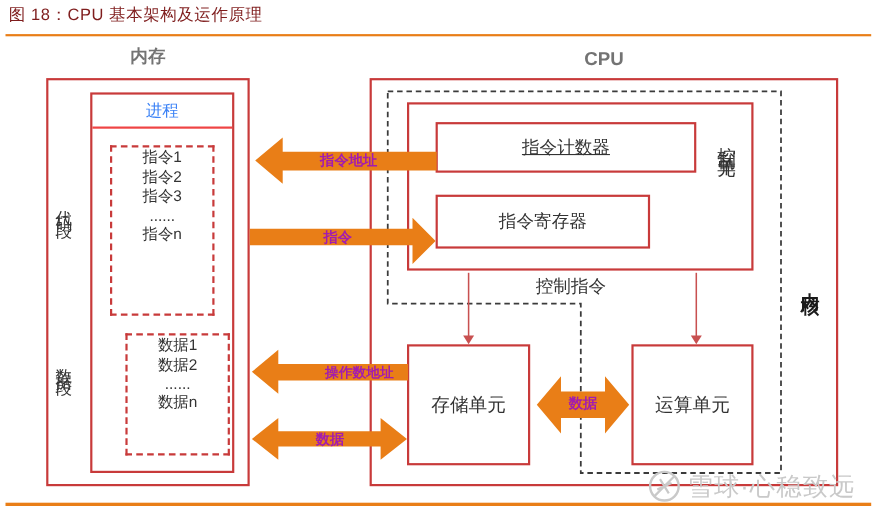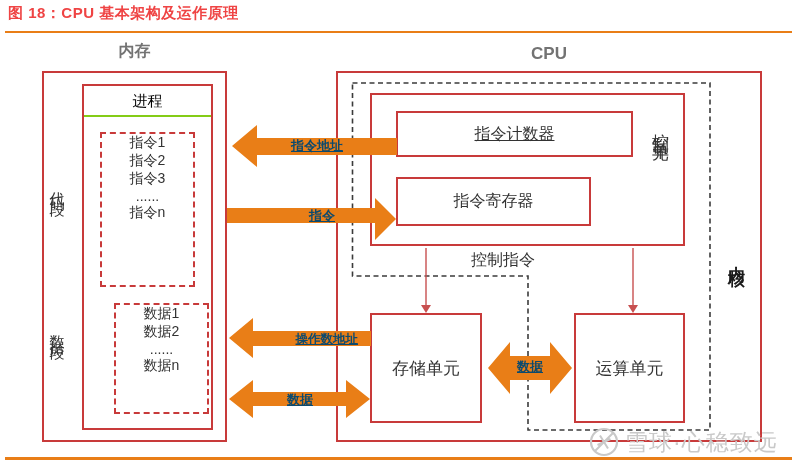--- a/index.html
+++ b/index.html
@@ -1,55 +1,55 @@
 <!DOCTYPE html>
 <html><head>
 <meta charset="utf-8">
 <style>
   html,body{margin:0;padding:0;background:#fff;}
   .canvas{position:relative;width:800px;height:465px;background:#ffffff;
           font-family:"Liberation Sans",sans-serif;overflow:hidden;}
-  .fig-title{position:absolute;left:8px;top:4px;font-size:15px;font-weight:bold;
-          color:#ef4444;letter-spacing:.5px;white-space:nowrap;}
+  .fig-title{position:absolute;left:8px;top:4px;font-size:15px;font-weight:normal;
+          color:#7f1d1d;letter-spacing:.5px;white-space:nowrap;}
   .rule{position:absolute;left:5px;width:787px;background:#E97E17;}
   .rule-top{top:31px;height:2px;}
   .rule-bottom{top:457px;height:3px;}
   .box{position:absolute;border:2px solid #C83A3A;box-sizing:border-box;background:transparent;
        display:flex;align-items:center;justify-content:center;color:#333;}
   .sec-title{position:absolute;font-weight:bold;color:#737373;text-align:center;}
   .mem-title{left:42px;width:185px;top:41px;font-size:16px;}
   .cpu-title{left:336px;width:426px;top:44px;font-size:17px;}
   .mem-outer{left:42px;top:71px;width:185px;height:371px;}
   .mem-inner{left:82px;top:84px;width:131px;height:346px;display:block;}
-  .process-header{height:31px;line-height:30px;border-bottom:2px solid #84cc16;
-       text-align:center;font-size:15px;color:#000000;box-sizing:border-box;}
+  .process-header{height:31px;line-height:30px;border-bottom:2px solid #ef4444;
+       text-align:center;font-size:15px;color:#3b82f6;box-sizing:border-box;}
   .dashed-box{position:absolute;border:2px dashed #C83A3A;box-sizing:border-box;
        display:flex;flex-direction:column;align-items:center;justify-content:flex-start;
        font-size:14px;color:#333;}
   .code-box{left:100px;top:132px;width:95px;height:155px;}
   .data-box{left:114px;top:303px;width:95px;height:111px;}
   .vlabel{position:absolute;writing-mode:vertical-rl;text-orientation:upright;
        font-size:15px;color:#333;letter-spacing:5px;line-height:1;}
   .code-seg{left:50px;top:180px;}
   .data-seg{left:50px;top:323px;}
   .cpu-outer{left:336px;top:71px;width:426px;height:371px;}
   .control-box{left:370px;top:93px;width:315px;height:153px;}
   .ic-box{left:396px;top:111px;width:237px;height:46px;font-size:16px;text-decoration:underline;}
   .ir-box{left:396px;top:177px;width:195px;height:49px;font-size:16px;}
   .control-unit-label{left:652px;top:120px;font-size:17px;letter-spacing:4px;}
   .control-instruction{position:absolute;left:455px;top:250px;width:96px;
-       text-align:center;font-size:16px;color:#333;}
+       text-align:right;font-size:16px;color:#333;}
   .storage-box{left:370px;top:313px;width:112px;height:110px;font-size:17px;}
   .alu-box{left:574px;top:313px;width:111px;height:110px;font-size:17px;}
   .core-label{left:728px;top:252px;font-size:17px;font-weight:bold;color:#1a1a1a;letter-spacing:4px;}
   .overlay{position:absolute;left:0;top:0;width:800px;height:465px;z-index:3;pointer-events:none;}
-  .arrow-label{position:absolute;z-index:4;color:#0c4a6e;font-weight:bold;font-size:13px;
-       text-align:center;line-height:14px;white-space:nowrap;text-decoration:underline;}
+  .arrow-label{position:absolute;z-index:4;color:#a21caf;font-weight:bold;font-size:13px;
+       text-align:center;line-height:14px;white-space:nowrap;}
   #lbl-instr-addr{left:262px;top:139px;width:110px;}
-  #lbl-instr{left:292px;top:209px;width:60px;}
+  #lbl-instr{left:277px;top:209px;width:60px;}
   #lbl-operand{left:248px;top:332px;width:110px;font-size:12.5px;text-align:right;}
   #lbl-data-mem{left:270px;top:393px;width:60px;}
   #lbl-data-int{left:500px;top:360px;width:60px;}
   .watermark{position:absolute;left:588px;top:426px;z-index:5;display:flex;
        align-items:center;color:#C9C9C9;}
   .watermark-text{font-size:23px;letter-spacing:1px;margin-left:5px;white-space:nowrap;}
 </style>
 </head>
 <body>
 

